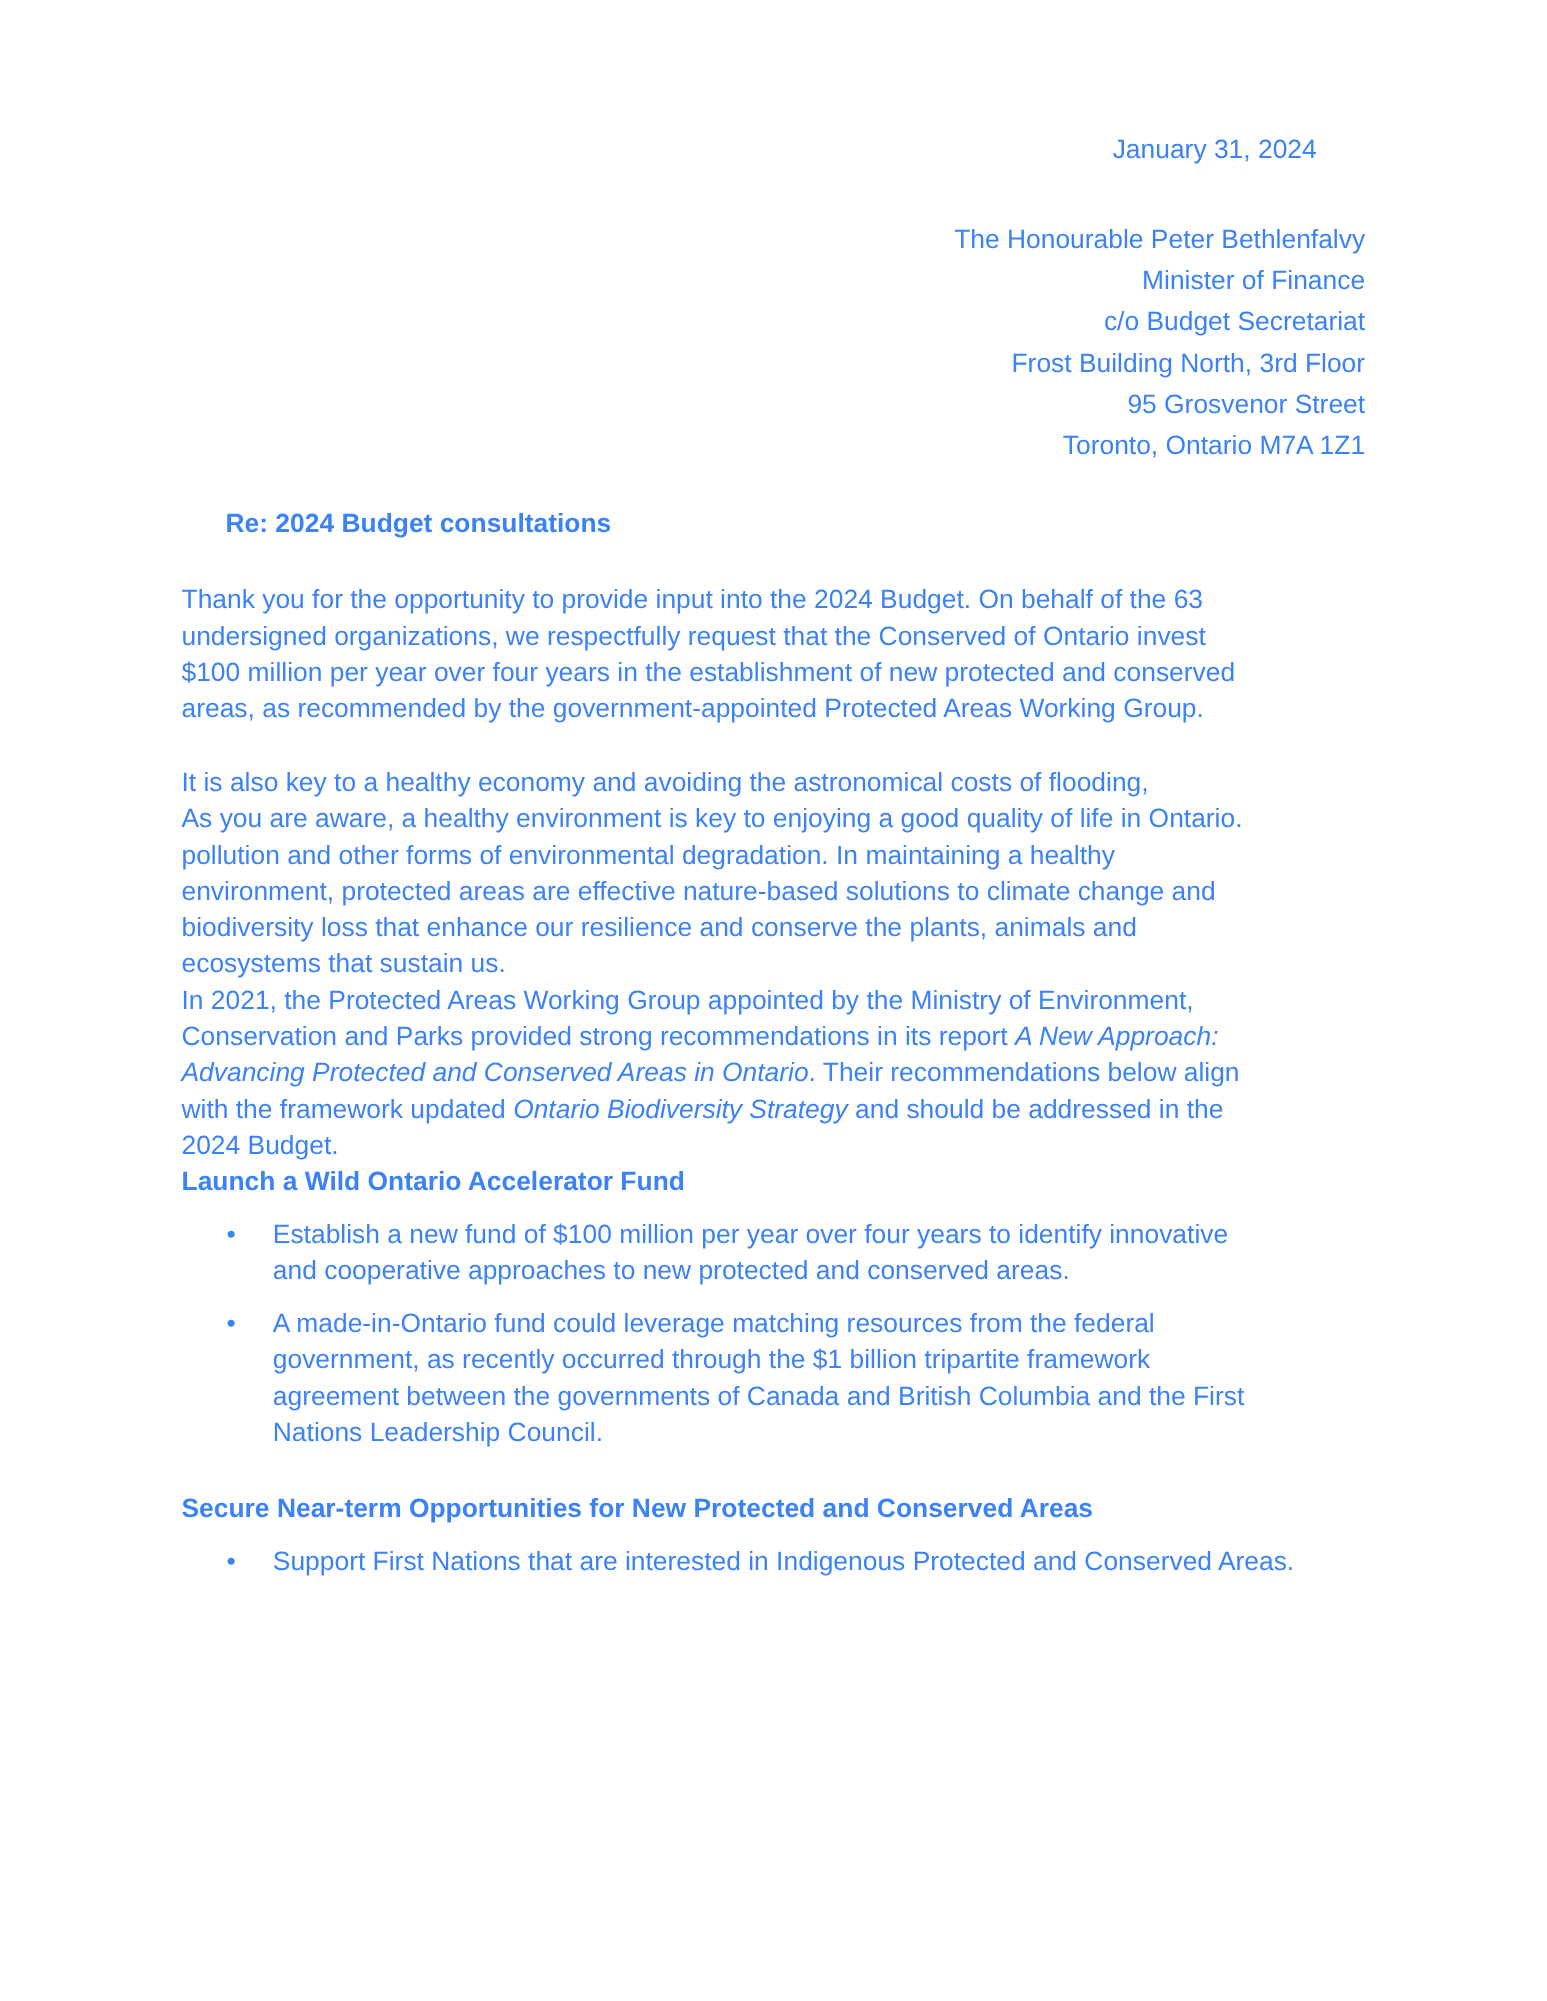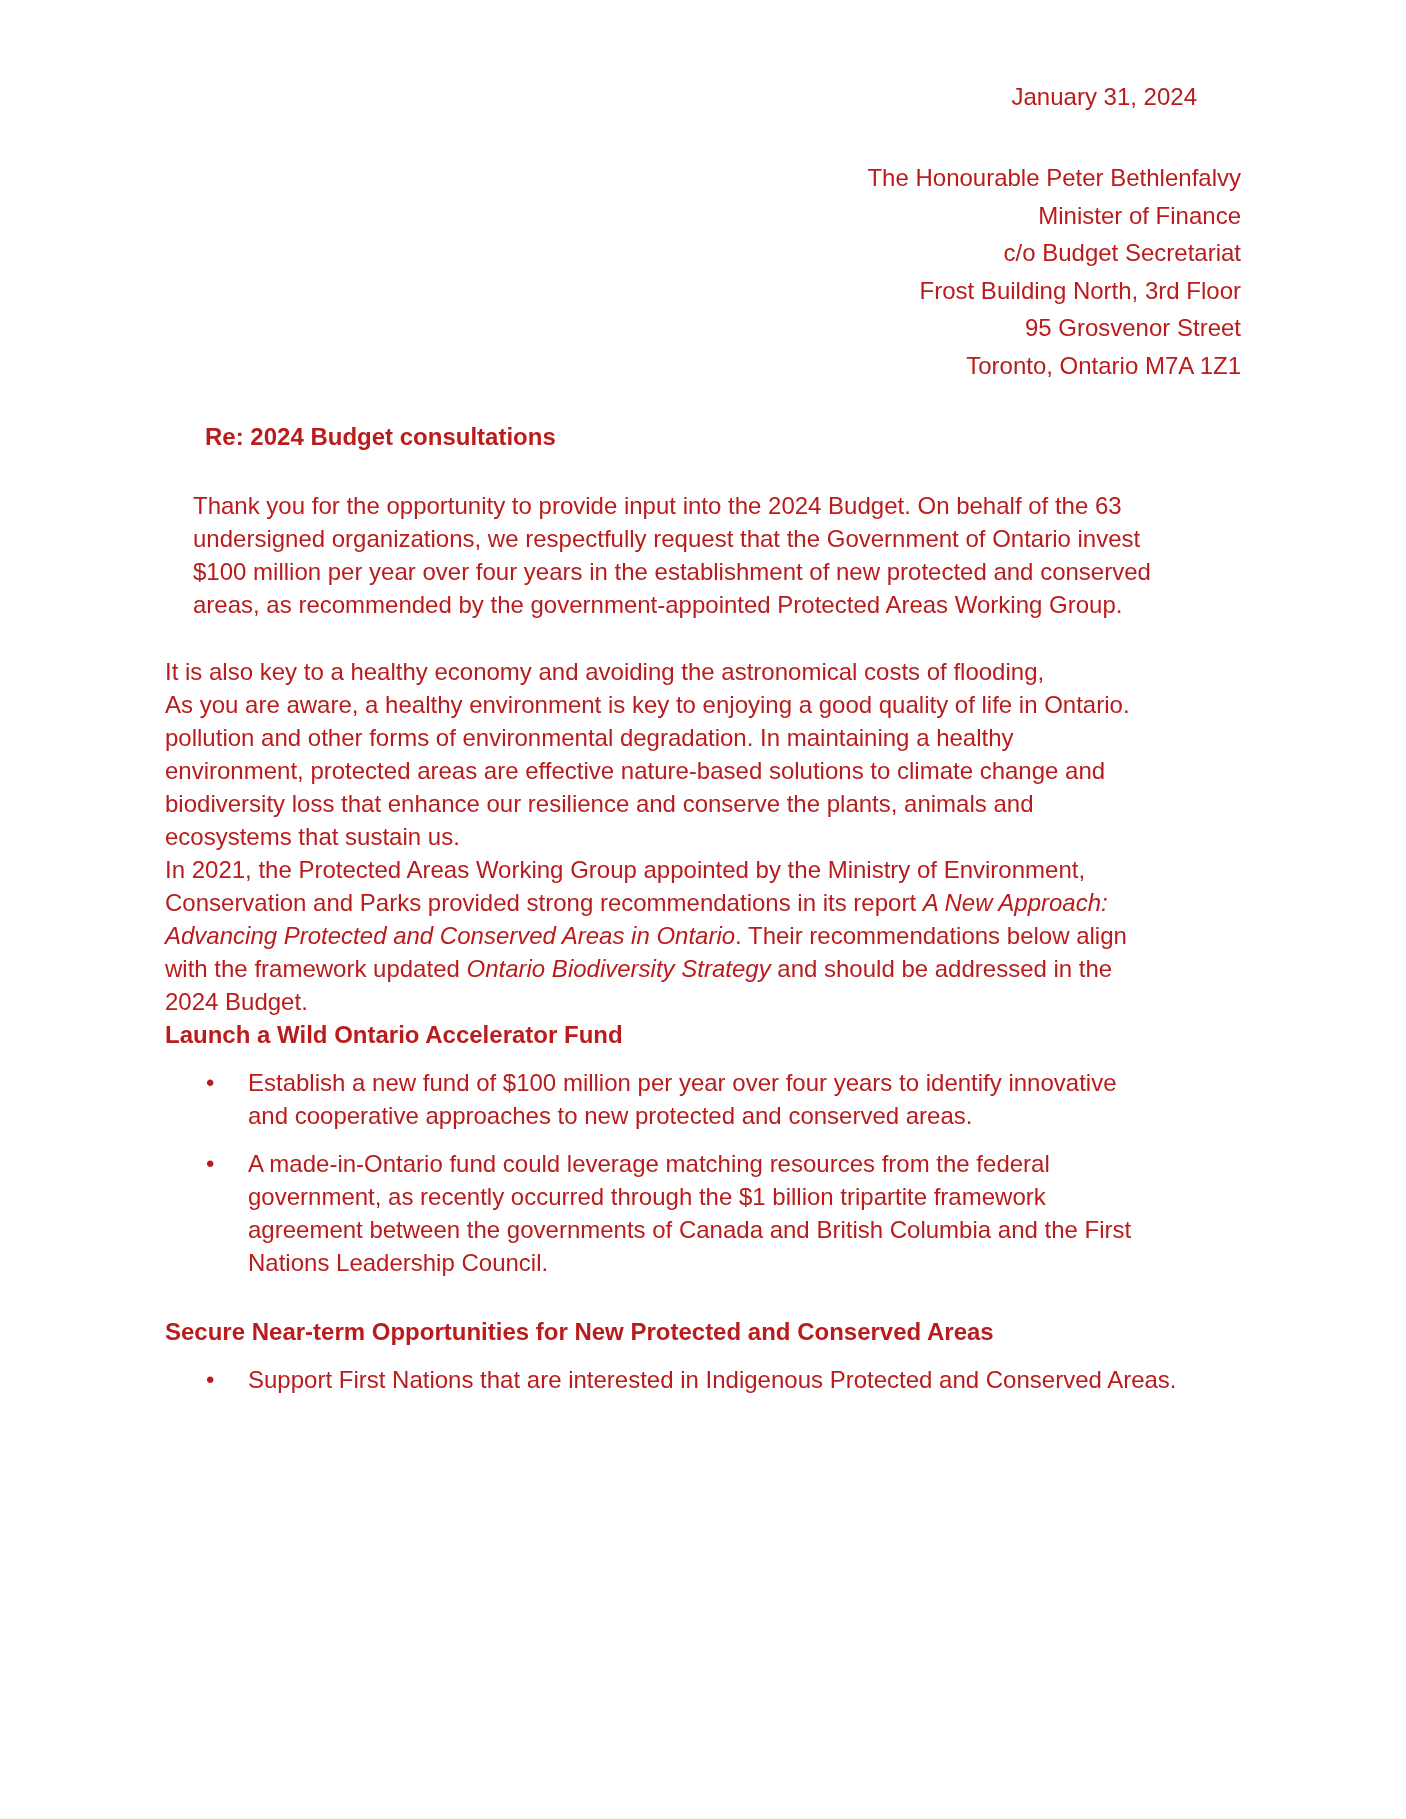--- a/index.html
+++ b/index.html
@@ -7,43 +7,43 @@
     padding: 0;
     background: #ffffff;
   }
   .page {
     position: relative;
     width: 1406px;
     height: 1454px;
     background: #ffffff;
     overflow: hidden;
     box-sizing: border-box;
-    padding: 80px 165px 0 165px;
+    padding: 120px 165px 0 165px;
     font-family: "Liberation Sans", "DejaVu Sans", sans-serif;
     font-size: 24px;
     line-height: 33px;
-    color: #b91c1c;
+    color: #3b82f6;
   }
   .line { white-space: nowrap; }
   .date-line {
     text-align: right;
     padding-right: 44px;
   }
   .address-block {
     margin-top: 46px;
     line-height: 37.5px;
     text-align: right;
   }
   .salutation { margin-top: 33px; }
   .subject-line {
     margin-top: 36px;
     padding-left: 40px;
     font-weight: bold;
   }
-  .para-1 { margin-top: 36px; margin-left: 28px; }
+  .para-1 { margin-top: 36px; }
   .para-2 { margin-top: 34px; }
   .para-3 { }
   .italic { font-style: italic; }
   .section-heading {
     font-weight: bold;
   }
   .heading-1 { }
   .heading-2 { margin-top: 36px; }
   .bullet-list { margin-top: 0; }
   .bullet-list-2 { margin-top: 3px; }
@@ -75,21 +75,21 @@
     <div class="line">Frost Building North, 3rd Floor</div>
     <div class="line">95 Grosvenor Street</div>
     <div class="line">Toronto, Ontario M7A 1Z1</div>
   </div>
 
 
   <div class="line subject-line">Re: 2024 Budget consultations</div>
 
   <div class="para-1">
     <div class="line">Thank you for the opportunity to provide input into the 2024 Budget. On behalf of the 63</div>
-    <div class="line">undersigned organizations, we respectfully request that the Government of Ontario invest</div>
+    <div class="line">undersigned organizations, we respectfully request that the Conserved of Ontario invest</div>
     <div class="line">$100 million per year over four years in the establishment of new protected and conserved</div>
     <div class="line">areas, as recommended by the government-appointed Protected Areas Working Group.</div>
   </div>
 
   <div class="para-2">
     <div class="line">It is also key to a healthy economy and avoiding the astronomical costs of flooding,</div>
     <div class="line">As you are aware, a healthy environment is key to enjoying a good quality of life in Ontario.</div>
     <div class="line">pollution and other forms of environmental degradation. In maintaining a healthy</div>
     <div class="line">environment, protected areas are effective nature-based solutions to climate change and</div>
     <div class="line">biodiversity loss that enhance our resilience and conserve the plants, animals and</div>

